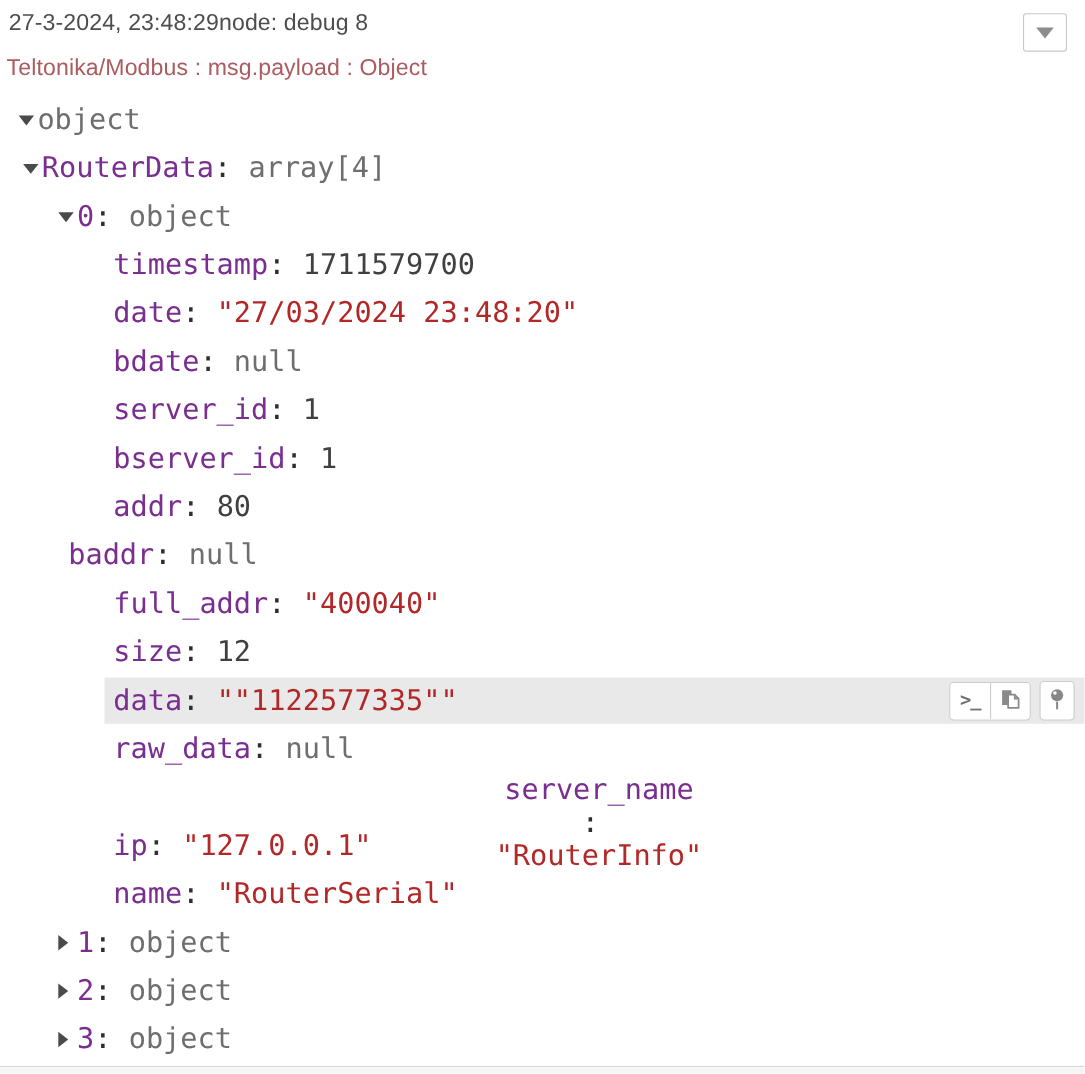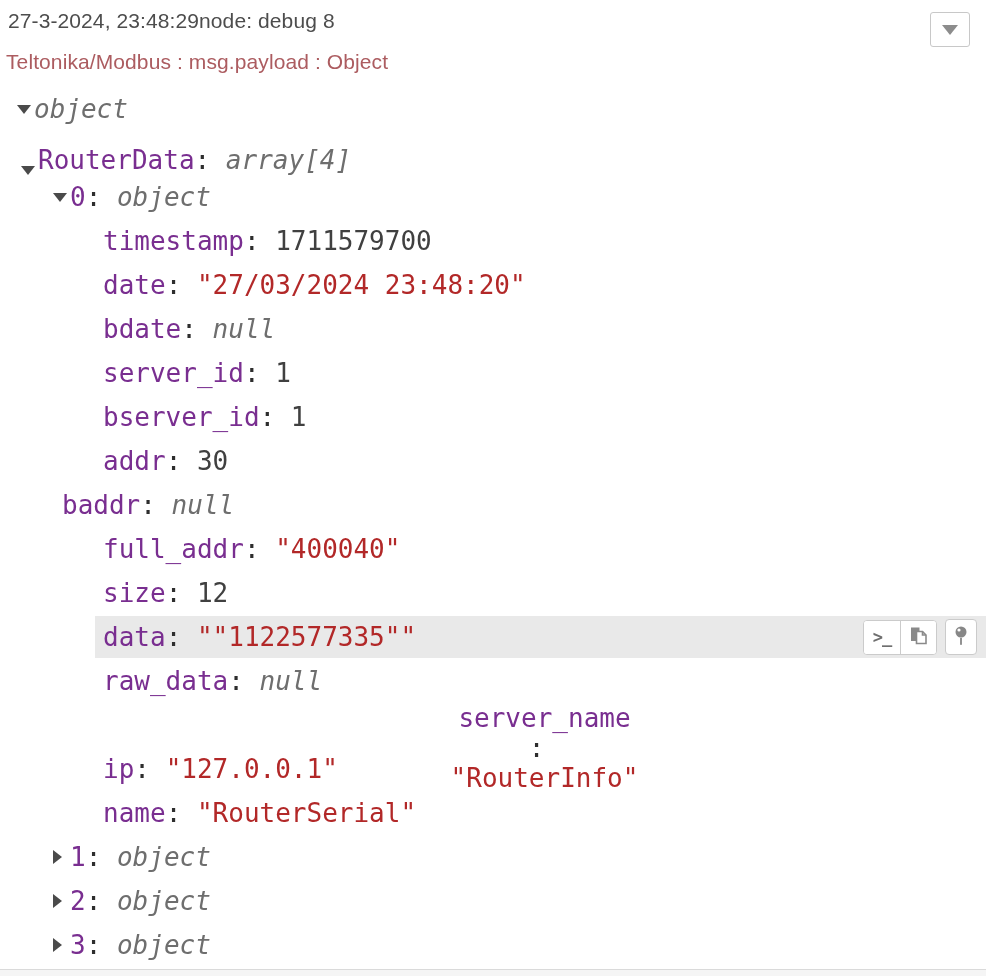--- a/index.html
+++ b/index.html
@@ -47,21 +47,21 @@
   }
   .car.right::before {
     content:''; width:0; height:0;
     border-top:7px solid transparent; border-bottom:7px solid transparent;
     border-left:9px solid #4a4a4a;
   }
   .c-key    { color:#792e90; }
   .c-colon  { color:#2e2e2e; }
   .c-number { color:#404040; }
   .c-string { color:#b22828; }
-  .c-type   { color:#6e6e6e; font-style:italic; }
+  .c-type   { color:#6e6e6e; }
   
   .row-tools {
     position:absolute; right:9px; top:50%; transform:translateY(-50%);
     display:flex; gap:8px; align-items:center;
   }
   .btn-group {
     display:flex; border:1.5px solid #cbcbcb; border-radius:4px;
     overflow:hidden; background:#ffffff;
   }
   .tool-btn {
@@ -93,28 +93,28 @@
 </div>
 
 <button class="menu-btn">
   <span class="caret-down-lg"></span>
 </button>
 
 <div class="msg-topic">Teltonika/Modbus : msg.payload : Object</div>
 
 <div class="tree" id="tree">
     <div class="row" style="padding-left: 17px;"><span class="car down"></span><span class="c-type">object</span></div>
-    <div class="row" style="padding-left: 21px; align-items: flex-end;"><span class="car down"></span><span class="c-key">RouterData</span><span class="c-colon">: </span><span class="c-type">array[4]</span></div>
+    <div class="row" style="padding-left: 21px;"><span class="car down"></span><span class="c-key">RouterData</span><span class="c-colon">: </span><span class="c-type">array[4]</span></div>
     <div class="row" style="padding-left: 53px;"><span class="car down"></span><span class="c-key">0</span><span class="c-colon">: </span><span class="c-type">object</span></div>
     <div class="row" style="padding-left: 103px;"><span class="c-key">timestamp</span><span class="c-colon">: </span><span class="c-number">1711579700</span></div>
     <div class="row" style="padding-left: 103px;"><span class="c-key">date</span><span class="c-colon">: </span><span class="c-string">"27/03/2024 23:48:20"</span></div>
     <div class="row" style="padding-left: 103px;"><span class="c-key">bdate</span><span class="c-colon">: </span><span class="c-type">null</span></div>
     <div class="row" style="padding-left: 103px;"><span class="c-key">server_id</span><span class="c-colon">: </span><span class="c-number">1</span></div>
     <div class="row" style="padding-left: 103px;"><span class="c-key">bserver_id</span><span class="c-colon">: </span><span class="c-number">1</span></div>
-    <div class="row" style="padding-left: 103px;"><span class="c-key">addr</span><span class="c-colon">: </span><span class="c-number">30</span></div>
+    <div class="row" style="padding-left: 103px;"><span class="c-key">addr</span><span class="c-colon">: </span><span class="c-number">80</span></div>
     <div class="row" style="padding-left: 62px;"><span class="c-key">baddr</span><span class="c-colon">: </span><span class="c-type">null</span></div>
     <div class="row" style="padding-left: 103px;"><span class="c-key">full_addr</span><span class="c-colon">: </span><span class="c-string">"400040"</span></div>
     <div class="row" style="padding-left: 103px;"><span class="c-key">size</span><span class="c-colon">: </span><span class="c-number">12</span></div>
     <div class="row hl" style="padding-left: 103px;"><span class="c-key">data</span><span class="c-colon">: </span><span class="c-string">""1122577335""</span><div class="row-tools"><div class="btn-group"><button class="tool-btn"><span class="console-glyph">&gt;_</span></button><button class="tool-btn"><span><svg width="21" height="21" viewBox="0 0 21 21">
                 <path d="M3 2.5 h8.5 v4 h-3 v9.5 H3 z" fill="#8a8a8a"></path>
                 <path d="M8.5 6.5 h6 l3.5 3.5 v8.5 h-9.5 z" fill="#ffffff" stroke="#8a8a8a" stroke-width="1.6"></path>
                 <path d="M14.5 6.5 v3.5 h3.5" fill="none" stroke="#8a8a8a" stroke-width="1.6"></path>
               </svg></span></button></div><button class="pin-btn"><span><svg width="16" height="22" viewBox="0 0 16 22">
               <circle cx="8" cy="7" r="5.5" fill="#878787"></circle>
               <circle cx="6" cy="5" r="1.6" fill="#ffffff"></circle>

